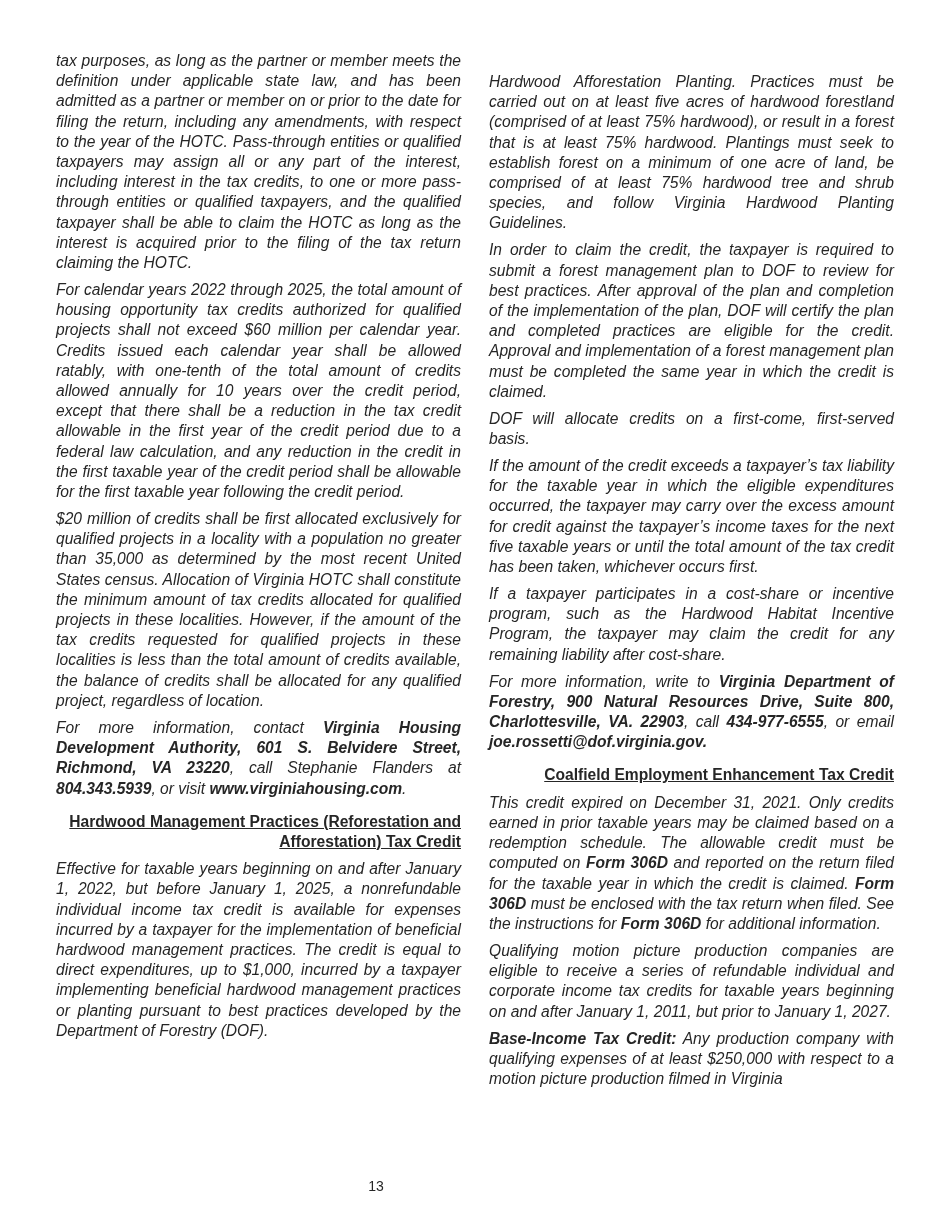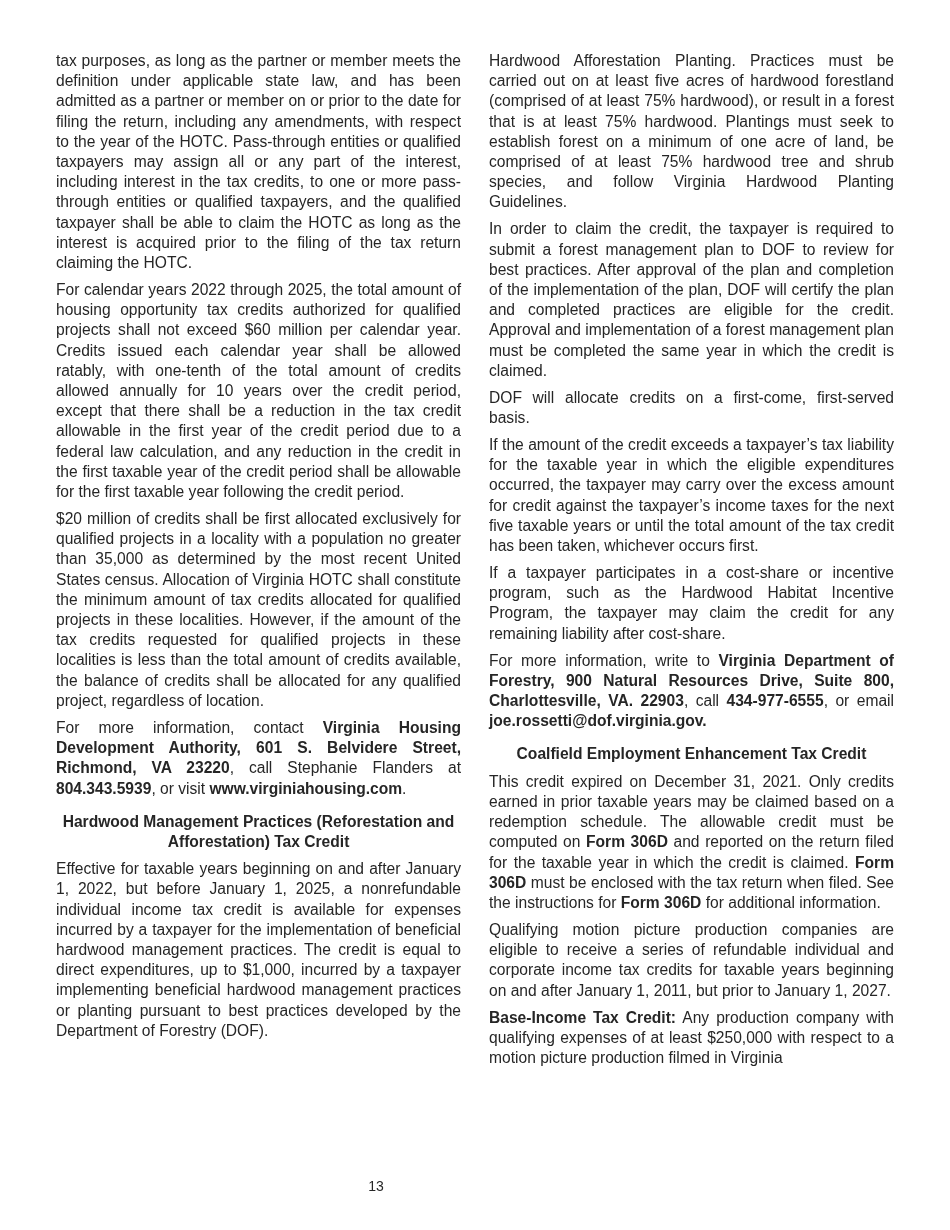--- a/index.html
+++ b/index.html
@@ -1,24 +1,24 @@
 <!DOCTYPE html>
 <html><head>
 <meta charset="utf-8">
 <style>
   html, body { margin: 0; padding: 0; background: #ffffff; }
   body { width: 950px; height: 1230px; position: relative; overflow: hidden;
          font-family: "Liberation Sans", sans-serif; color: #262626; }
   .col { position: absolute; top: 51px; width: 405px; font-size: 15.6px; line-height: 20.2px; }
   .col.left { left: 56px; }
-  .col.right { left: 489px; }
-  p { margin: 0 0 6.8px 0; text-align: justify; }
+  .col.right { left: 489px; margin-top: 21px; }
+  p { margin: 0 0 6.8px 0; text-align: justify; font-style: italic; }
   b { font-weight: bold; }
   h2 { margin: 13px 0 7px 0; font-size: 15.6px; line-height: 20.2px; font-weight: bold;
-       text-align: center; }
+       text-align: right; text-decoration: underline; }
   .page-number { position: absolute; left: 0; width: 752px; top: 1178px; text-align: center;
                  font-size: 14px; color: #262626; }
 </style>
 </head>
 <body>
 
 <div class="col left">
   <p>tax purposes, as long as the partner or member meets the definition under applicable state law, and has been admitted as a partner or member on or prior to the date for filing the return, including any amendments, with respect to the year of the HOTC. Pass-through entities or qualified taxpayers may assign all or any part of the interest, including interest in the tax credits, to one or more pass-through entities or qualified taxpayers, and the qualified taxpayer shall be able to claim the HOTC as long as the interest is acquired prior to the filing of the tax return claiming the HOTC.</p>
   <p>For calendar years 2022 through 2025, the total amount of housing opportunity tax credits authorized for qualified projects shall not exceed $60 million per calendar year. Credits issued each calendar year shall be allowed ratably, with one-tenth of the total amount of credits allowed annually for 10 years over the credit period, except that there shall be a reduction in the tax credit allowable in the first year of the credit period due to a federal law calculation, and any reduction in the credit in the first taxable year of the credit period shall be allowable for the first taxable year following the credit period.</p>
   <p>$20 million of credits shall be first allocated exclusively for qualified projects in a locality with a population no greater than 35,000 as determined by the most recent United States census. Allocation of Virginia HOTC shall constitute the minimum amount of tax credits allocated for qualified projects in these localities. However, if the amount of the tax credits requested for qualified projects in these localities is less than the total amount of credits available, the balance of credits shall be allocated for any qualified project, regardless of location.</p>

